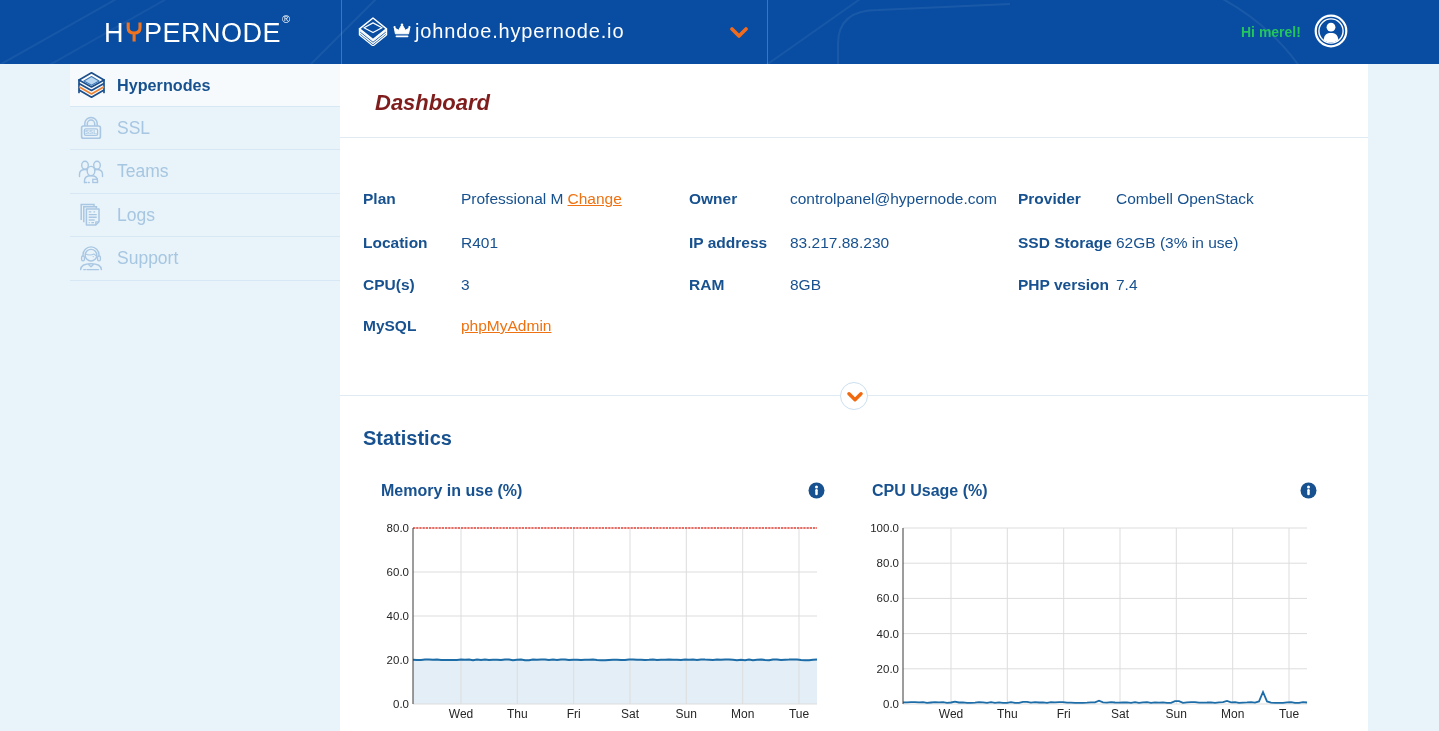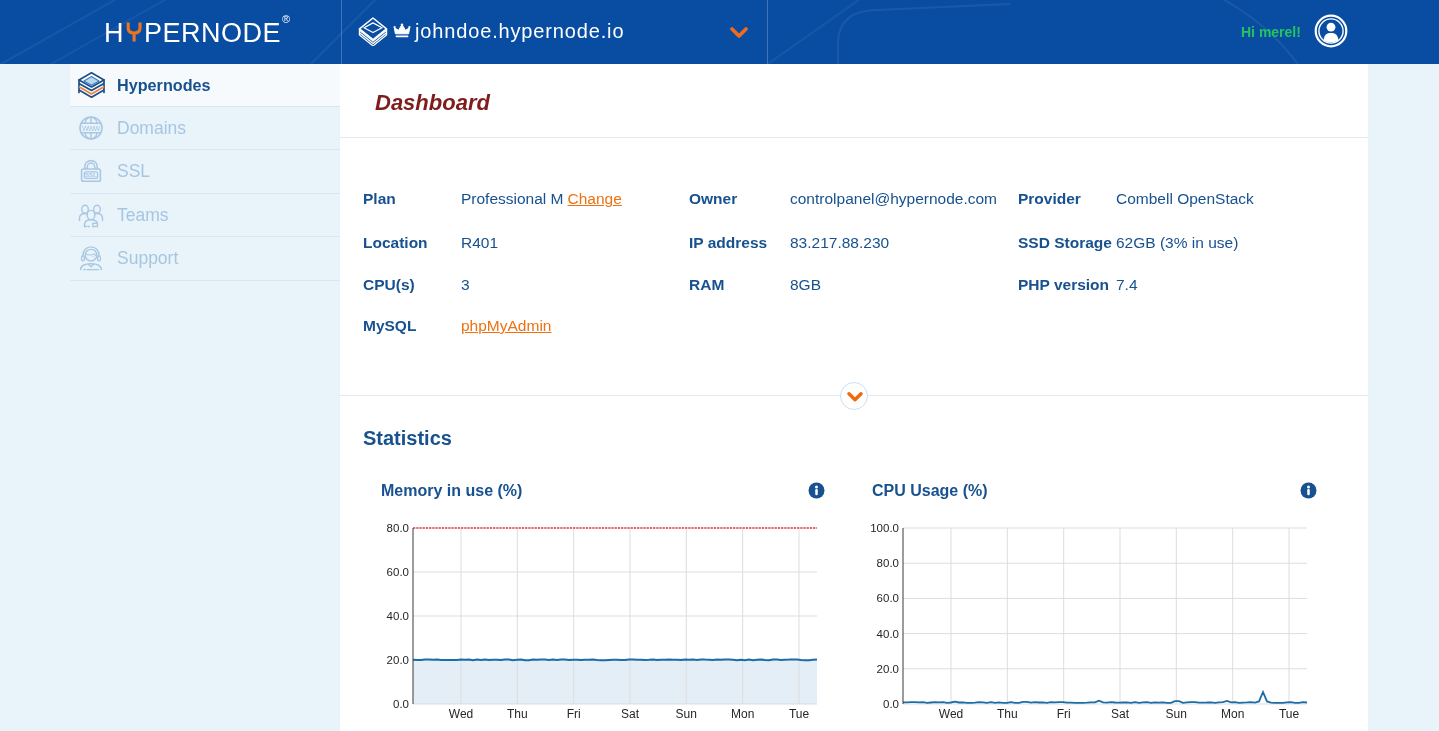--- a/index.html
+++ b/index.html
@@ -93,51 +93,53 @@
 <path d="M13.5,5 L21.1,9.4 L13.5,13.8 L5.9,9.4 Z" fill="#b9d6f1" stroke="#437cb8" stroke-width="1.1" stroke-linejoin="round"></path>
 <path d="M1,8.4 V20.9 M26,8.4 V20.9" stroke="#1c4f8c" stroke-width="1.7" stroke-linecap="round"></path>
 <path d="M1,11.9 L13.5,19 L26,11.9" stroke="#1c4f8c" stroke-width="1.7" fill="none" stroke-linejoin="round"></path>
 <path d="M1,15.3 L13.5,22.4 L26,15.3" stroke="#ef8231" stroke-width="1.7" fill="none" stroke-linejoin="round"></path>
 <path d="M1,18.6 L13.5,25.7 L26,18.6" stroke="#1c4f8c" stroke-width="1.7" fill="none" stroke-linejoin="round"></path>
 </svg>
           <span class="txt">Hypernodes</span>
         </div>
       <div class="mi">
           <svg width="26" height="26" viewBox="0 0 26 26" fill="none">
-<circle cx="13" cy="13" r="11" stroke="#a9c7e2" stroke-width="1.6"></circle>
-<path d="M3.3,8.2 H22.7 M3.3,17.8 H22.7" stroke="#a9c7e2" stroke-width="1.5"></path>
-<path d="M13,2.1 V8.2 M13,17.8 V23.9" stroke="#a9c7e2" stroke-width="1.4"></path>
-<path d="M7,8.2 Q7.7,2.8 13,2.2 Q18.3,2.8 19,8.2" stroke="#a9c7e2" stroke-width="1.3"></path>
-<path d="M7,17.8 Q7.7,23.2 13,23.8 Q18.3,23.2 19,17.8" stroke="#a9c7e2" stroke-width="1.3"></path>
-<text x="13" y="15.9" text-anchor="middle" font-size="8.8" fill="#a9c7e2" font-family="Liberation Sans, sans-serif" letter-spacing="-0.6">www</text>
-</svg>
-          <span class="txt">Domains</span>
-        </div>
-      <div class="mi">
-          <svg width="26" height="26" viewBox="0 0 26 26" fill="none">
 <path d="M6.8,11 V8.6 a6.2,6.2 0 0 1 12.4,0 V11" stroke="#a9c7e2" stroke-width="1.5"></path>
 <path d="M9.3,11 V8.8 a3.7,3.7 0 0 1 7.4,0 V11" stroke="#a9c7e2" stroke-width="1.5"></path>
 <rect x="3.6" y="11" width="18.8" height="12.2" rx="1.8" stroke="#a9c7e2" stroke-width="1.6"></rect>
 <rect x="6.4" y="13.8" width="13.2" height="6.6" rx="1.4" stroke="#a9c7e2" stroke-width="1.3"></rect>
 <text x="13" y="19.3" text-anchor="middle" font-size="6.2" font-weight="bold" fill="#a9c7e2" font-family="Liberation Sans, sans-serif">SSL</text>
 </svg>
           <span class="txt">SSL</span>
         </div>
       <div class="mi">
           <svg width="26" height="26" viewBox="0 0 26 26" fill="none">
 <ellipse cx="7" cy="7.2" rx="3.3" ry="4" stroke="#a9c7e2" stroke-width="1.4"></ellipse>
 <ellipse cx="19" cy="7.2" rx="3.3" ry="4" stroke="#a9c7e2" stroke-width="1.4"></ellipse>
 <path d="M1.5,18.5 v-2.6 c0-2.8 2.3-4.4 5.5-4.4 c1.5,0 2.8,0.4 3.8,1" stroke="#a9c7e2" stroke-width="1.4" stroke-linecap="round"></path>
 <path d="M24.5,18.5 v-2.6 c0-2.8 -2.3-4.4 -5.5-4.4 c-1.5,0 -2.8,0.4 -3.8,1" stroke="#a9c7e2" stroke-width="1.4" stroke-linecap="round"></path>
 <ellipse cx="13" cy="13" rx="3.8" ry="4.6" stroke="#a9c7e2" stroke-width="1.4" fill="#e9f3fa"></ellipse>
 <path d="M6.5,24.5 v-1.8 c0-3.2 2.7-5 6.5-5 s6.5,1.8 6.5,5 v1.8" stroke="#a9c7e2" stroke-width="1.4" stroke-linecap="round"></path>
 <path d="M6.5,24.5 h2.2 M10.5,24.5 h0.8" stroke="#a9c7e2" stroke-width="1.4" stroke-linecap="round"></path>
 <rect x="14.8" y="21.3" width="4.6" height="3.2" stroke="#a9c7e2" stroke-width="1.3" fill="#e9f3fa"></rect>
 </svg>
           <span class="txt">Teams</span>
+        </div>
+      <div class="mi">
+          <svg width="26" height="26" viewBox="0 0 26 26" fill="none">
+<path d="M3.2,18 V2.6 H16 V4.4" stroke="#a9c7e2" stroke-width="1.5"></path>
+<path d="M5.8,20.2 V4.8 H18.4 V6.6" stroke="#a9c7e2" stroke-width="1.5"></path>
+<path d="M8.4,7 H21 V19.8 L17.8,23 H8.4 Z" fill="#e9f3fa" stroke="#a9c7e2" stroke-width="1.5" stroke-linejoin="round"></path>
+<path d="M21,19.8 H17.8 V23" stroke="#a9c7e2" stroke-width="1.3" stroke-linejoin="round"></path>
+<path d="M10.7,9.8 h2.6 M15.5,9.8 h1.6" stroke="#a9c7e2" stroke-width="1.3"></path>
+<path d="M10.7,12.6 h8 M10.7,15.3 h8" stroke="#a9c7e2" stroke-width="1.4"></path>
+<path d="M10.7,18 h6" stroke="#a9c7e2" stroke-width="1.4"></path>
+<path d="M10.7,20.6 h1 M13.4,20.6 h2.6" stroke="#a9c7e2" stroke-width="1.2"></path>
+</svg>
+          <span class="txt">Logs</span>
         </div>
       <div class="mi">
           <svg width="26" height="26" viewBox="0 0 26 26" fill="none">
 <circle cx="13" cy="10.2" r="5.8" stroke="#a9c7e2" stroke-width="1.4"></circle>
 <path d="M5,12 V9.9 a8,8 0 0 1 16,0 V12" stroke="#a9c7e2" stroke-width="1.4"></path>
 <path d="M7.4,8.9 c2.2,1.1 6.2,1.2 8.6,0.2 l2.2,1.6" stroke="#a9c7e2" stroke-width="1.1"></path>
 <rect x="3.6" y="11" width="2.8" height="4.8" rx="1.3" fill="#e9f3fa" stroke="#a9c7e2" stroke-width="1.3"></rect>
 <rect x="19.6" y="11" width="2.8" height="4.8" rx="1.3" fill="#e9f3fa" stroke="#a9c7e2" stroke-width="1.3"></rect>
 <path d="M2.6,24.6 c0.3-3.9 4.4-5.8 10.4-5.8 s10.1,1.9 10.4,5.8" stroke="#a9c7e2" stroke-width="1.4" stroke-linecap="round"></path>
 <path d="M10.3,19.2 L13,21.8 L15.7,19.2" stroke="#a9c7e2" stroke-width="1.2" stroke-linejoin="round"></path>

